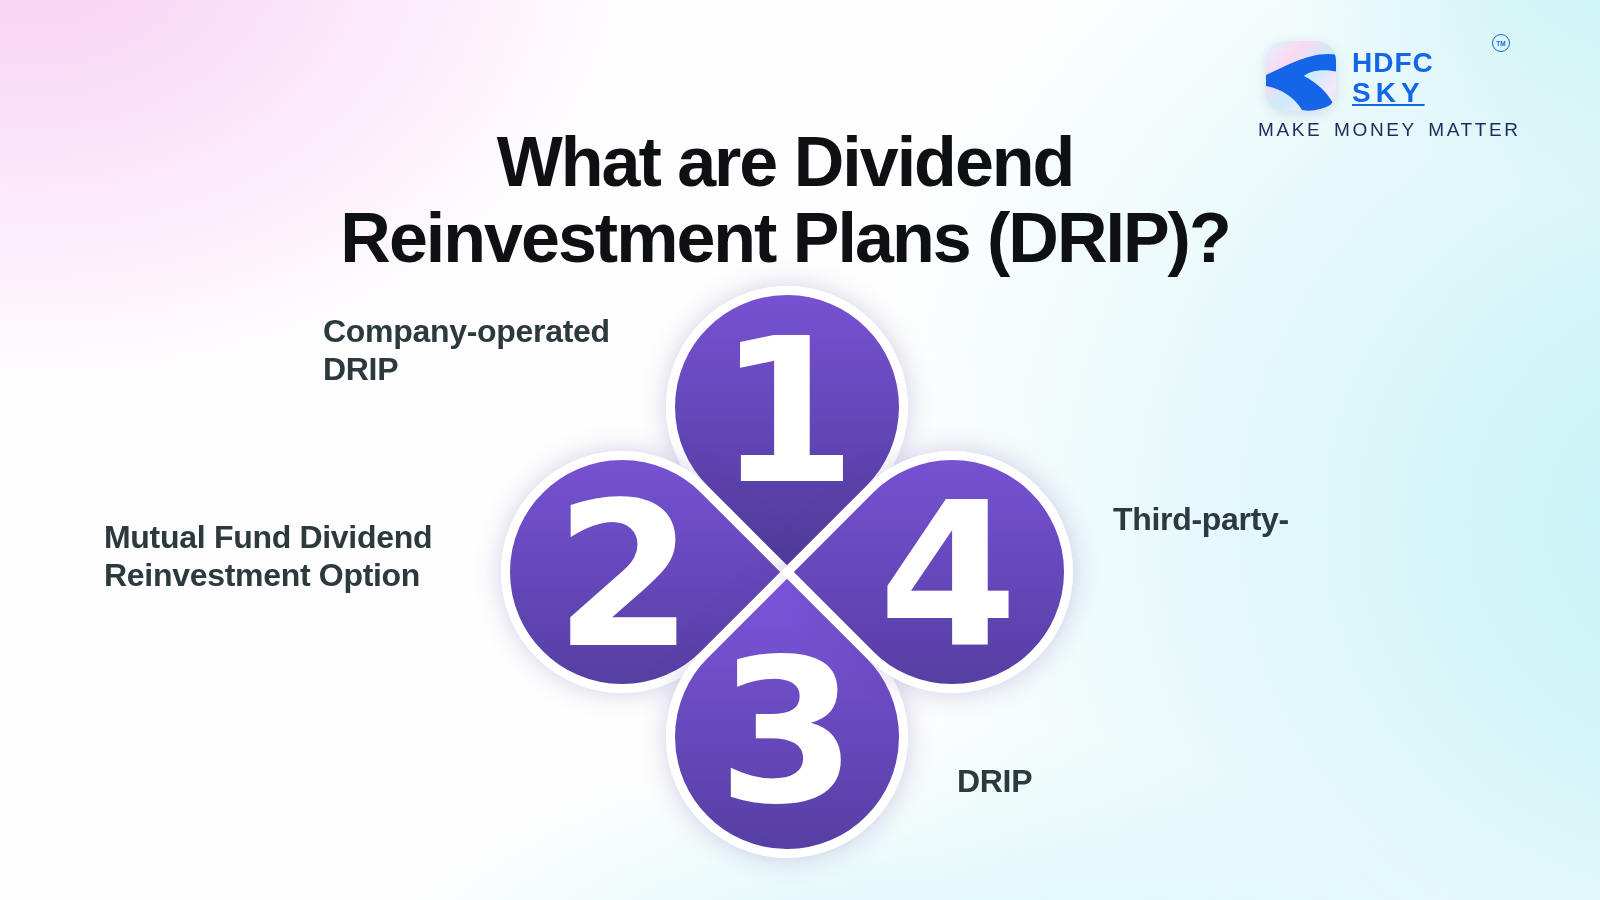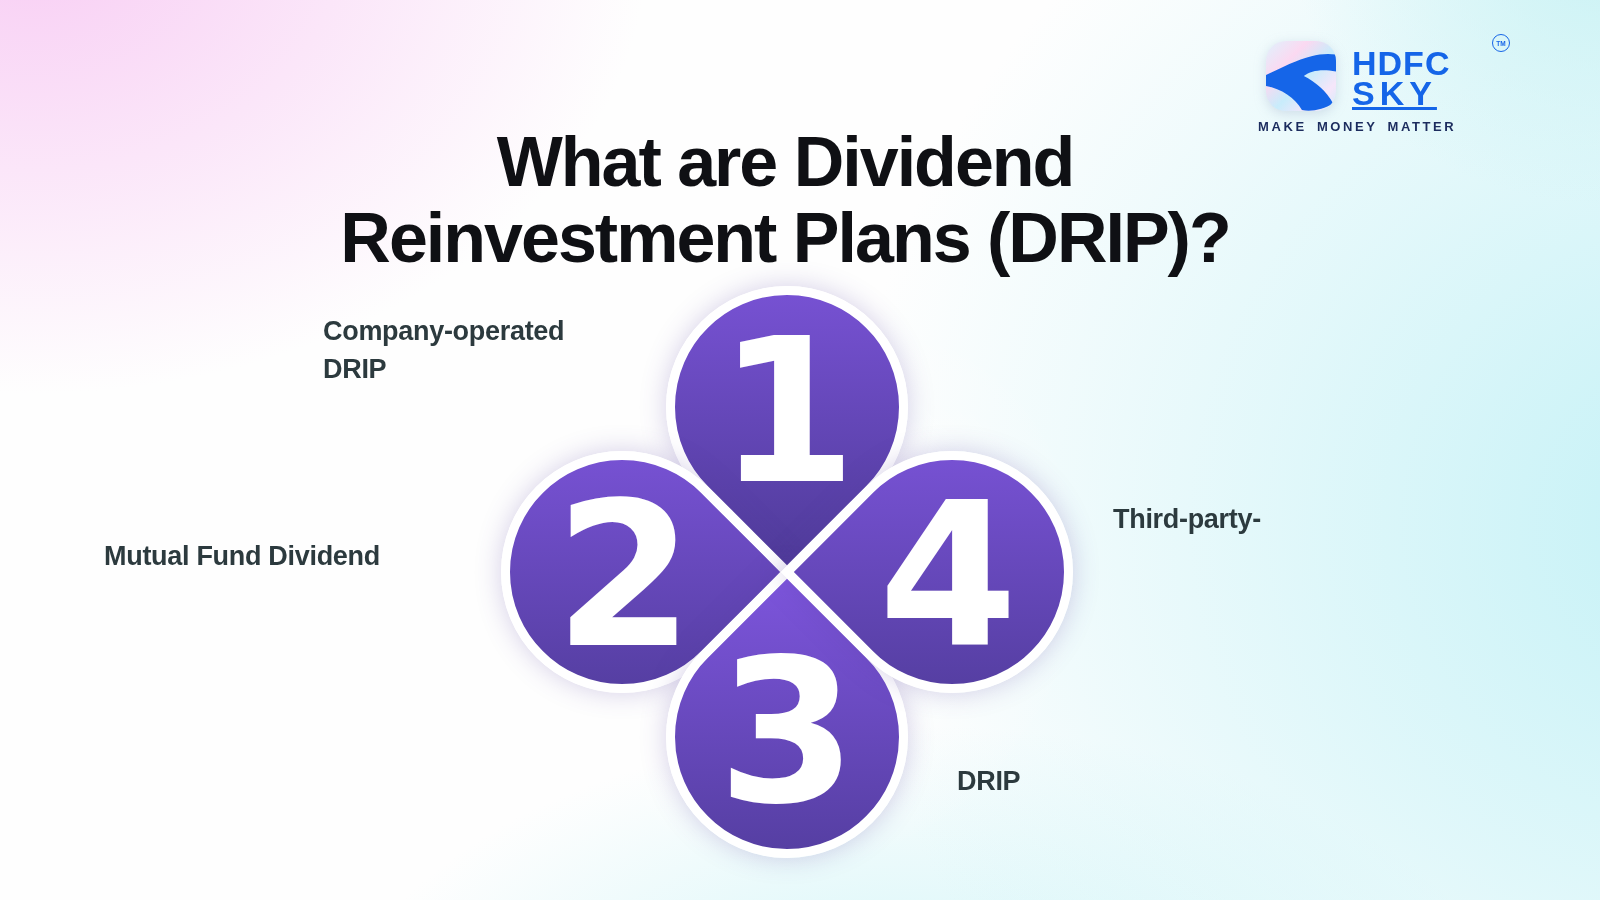--- a/index.html
+++ b/index.html
@@ -13,27 +13,27 @@
       radial-gradient(1400px 1300px at 108% 58%, #c3f1f6 0%, rgba(195,241,246,0) 63%),
       radial-gradient(1000px 560px at 58% 118%, #cdf4f7 0%, rgba(205,244,247,0) 60%),
       #fefefe;
   }
 
   
   .logo{position:absolute;left:1256px;top:34px;width:260px;height:110px;}
   .logo-icon{position:absolute;left:10px;top:7px;width:70px;height:70px;
     filter:drop-shadow(0 3px 6px rgba(120,140,180,.25));}
   .logo-text{position:absolute;left:96px;top:14px;line-height:30px;
-    font-weight:bold;font-size:34px;color:#1565e8;}
+    font-weight:bold;font-size:28px;color:#1565e8;}
   .logo-line1{letter-spacing:1px;}
   .logo-line2{letter-spacing:5px;text-decoration:underline;}
   .tm{position:absolute;left:236px;top:0px;width:16px;height:16px;border:1.6px solid #1565e8;
     border-radius:50%;color:#1565e8;font-size:6.5px;font-weight:bold;display:flex;
     align-items:center;justify-content:center;letter-spacing:0;}
-  .tagline{position:absolute;left:2px;top:85px;font-size:13px;font-weight:bold;
+  .tagline{position:absolute;left:2px;top:85px;font-size:19px;font-weight:normal;
     color:#1c2c5e;letter-spacing:2.6px;word-spacing:4px;white-space:nowrap;}
 
   
   .title{position:absolute;left:-15px;top:124px;width:1600px;margin:0;
     text-align:center;color:#0f1014;font-size:70px;line-height:76px;
     font-weight:bold;letter-spacing:-2px;}
   .title span{display:block;}
 
   
   .petal{position:absolute;width:242px;height:242px;box-sizing:border-box;
@@ -49,24 +49,24 @@
 
   .petal-number{position:absolute;transform:translate(-50%,-50%);
     color:#ffffff;font-family:"DejaVu Sans", sans-serif;font-weight:bold;
     font-size:200px;line-height:1;}
   .n1{left:787px;top:412px;}
   .n2{left:624px;top:576px;}
   .n3{left:787px;top:732px;}
   .n4{left:948px;top:576px;}
 
   
-  .label{position:absolute;color:#2c3a3e;font-size:27px;font-weight:bold;
+  .label{position:absolute;color:#2c3a3e;font-size:32px;font-weight:bold;
     line-height:38px;letter-spacing:-0.3px;}
   .l1{left:323px;top:312px;}
-  .l2{left:104px;top:537px;}
+  .l2{left:104px;top:518px;}
   .l3{left:957px;top:762px;}
   .l4{left:1113px;top:500px;}
 </style>
 </head>
 <body>
 
 <div id="stage">
 
   <div class="logo">
     <svg class="logo-icon" viewBox="0 0 74 74">
@@ -116,20 +116,21 @@
   <div class="petal-number n2">2</div>
   <div class="petal-number n3">3</div>
   <div class="petal-number n4">4</div>
 
   <div class="label l1">
     <div>Company-operated</div>
     <div>DRIP</div>
   </div>
   <div class="label l2">
     <div>Mutual Fund Dividend</div>
+    <div>Reinvestment Option</div>
   </div>
   <div class="label l3">
     <div>DRIP</div>
   </div>
   <div class="label l4">
     <div>Third-party-</div>
   </div>
 
 </div>
 

